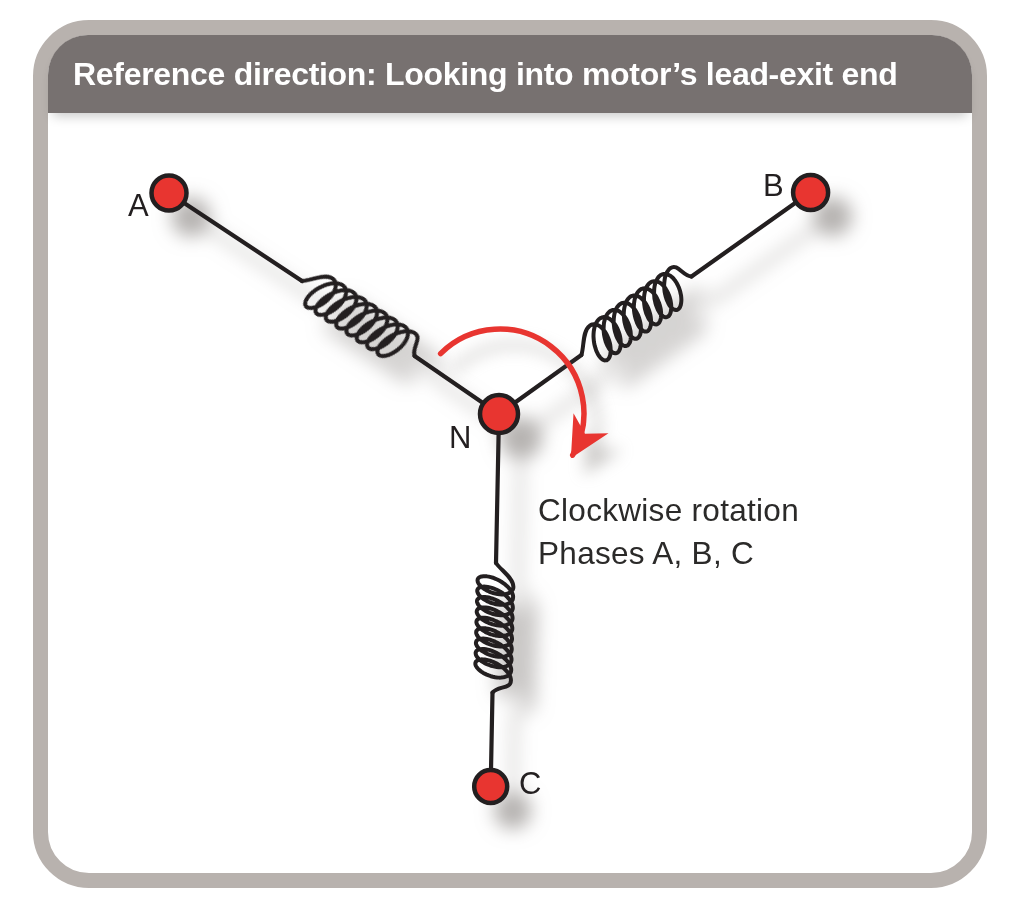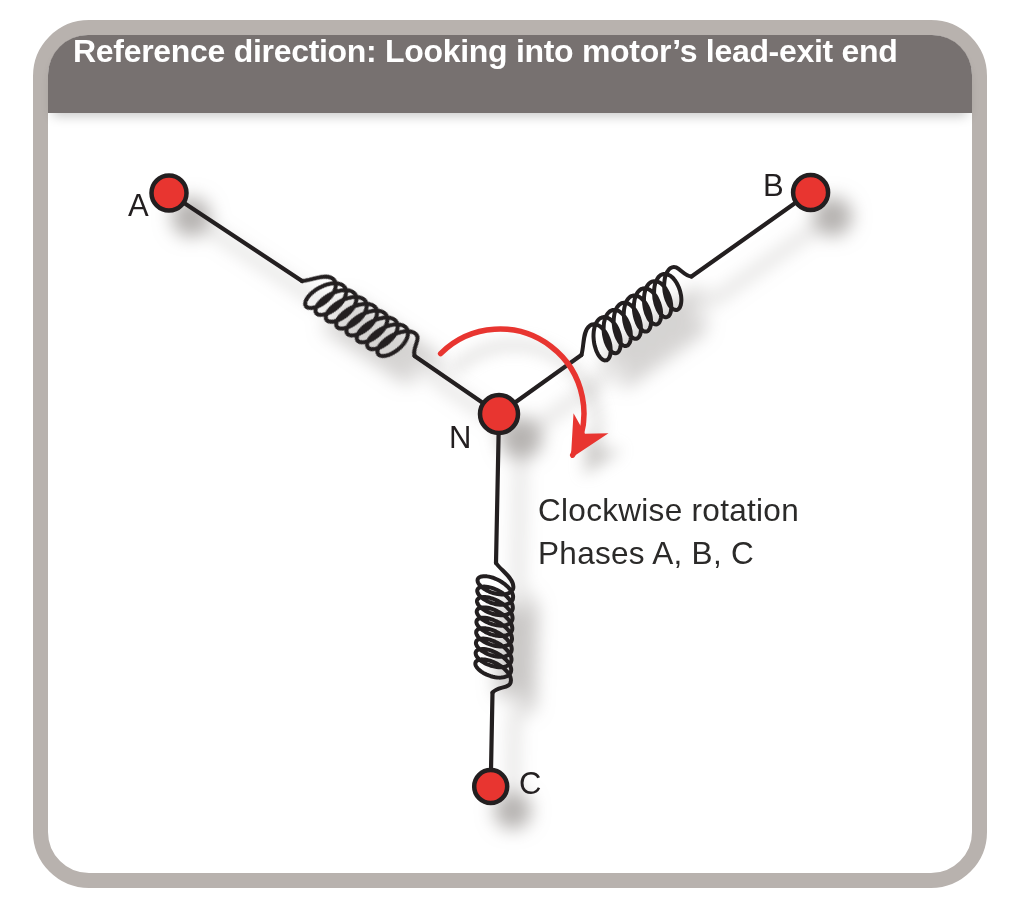--- a/index.html
+++ b/index.html
@@ -5,21 +5,21 @@
   :root{
     --accent-red:#e83530; --wire:#231f20; --label:#231f20; --annotation-text:#2b2a29;
     --titlebar-bg:#777170; --titlebar-text:#ffffff; --frame-border:#b8b2ae; --canvas-bg:#ffffff;
   }
   *{margin:0;padding:0;box-sizing:border-box;}
   html,body{width:1024px;height:917px;background:#fff;overflow:hidden;position:relative;
     font-family:"Liberation Sans",sans-serif;}
   .frame{position:absolute;left:33px;top:20px;width:954px;height:868px;
     border:15px solid var(--frame-border);border-radius:56px;background:var(--canvas-bg);}
   .title-bar{position:absolute;left:0;top:0;right:0;height:78px;background:var(--titlebar-bg);
-    border-radius:40px 40px 0 0;display:flex;align-items:flex-start;padding:0 25px;
+    border-radius:40px 40px 0 0;display:flex;align-items:center;padding:0 25px;
     box-shadow:0 8px 12px -5px rgba(0,0,0,.22);}
   .title-text{font-size:32px;font-weight:700;line-height:1;color:var(--titlebar-text);
     letter-spacing:-.3px;white-space:nowrap;}
   svg.diagram{position:absolute;left:0;top:0;width:1024px;height:917px;}
   .wire{stroke:var(--wire);stroke-width:4.2;fill:none;stroke-linecap:round;}
   .coil{stroke:var(--wire);stroke-width:4;fill:none;stroke-linejoin:round;stroke-linecap:round;}
   .node{fill:var(--accent-red);stroke:var(--wire);stroke-width:4.5;}
   .arc{stroke:var(--accent-red);stroke-width:5.5;fill:none;stroke-linecap:round;}
   .arrowhead{fill:var(--accent-red);}
   .lbl{font-family:"Liberation Sans",sans-serif;font-size:31px;fill:var(--label);}

